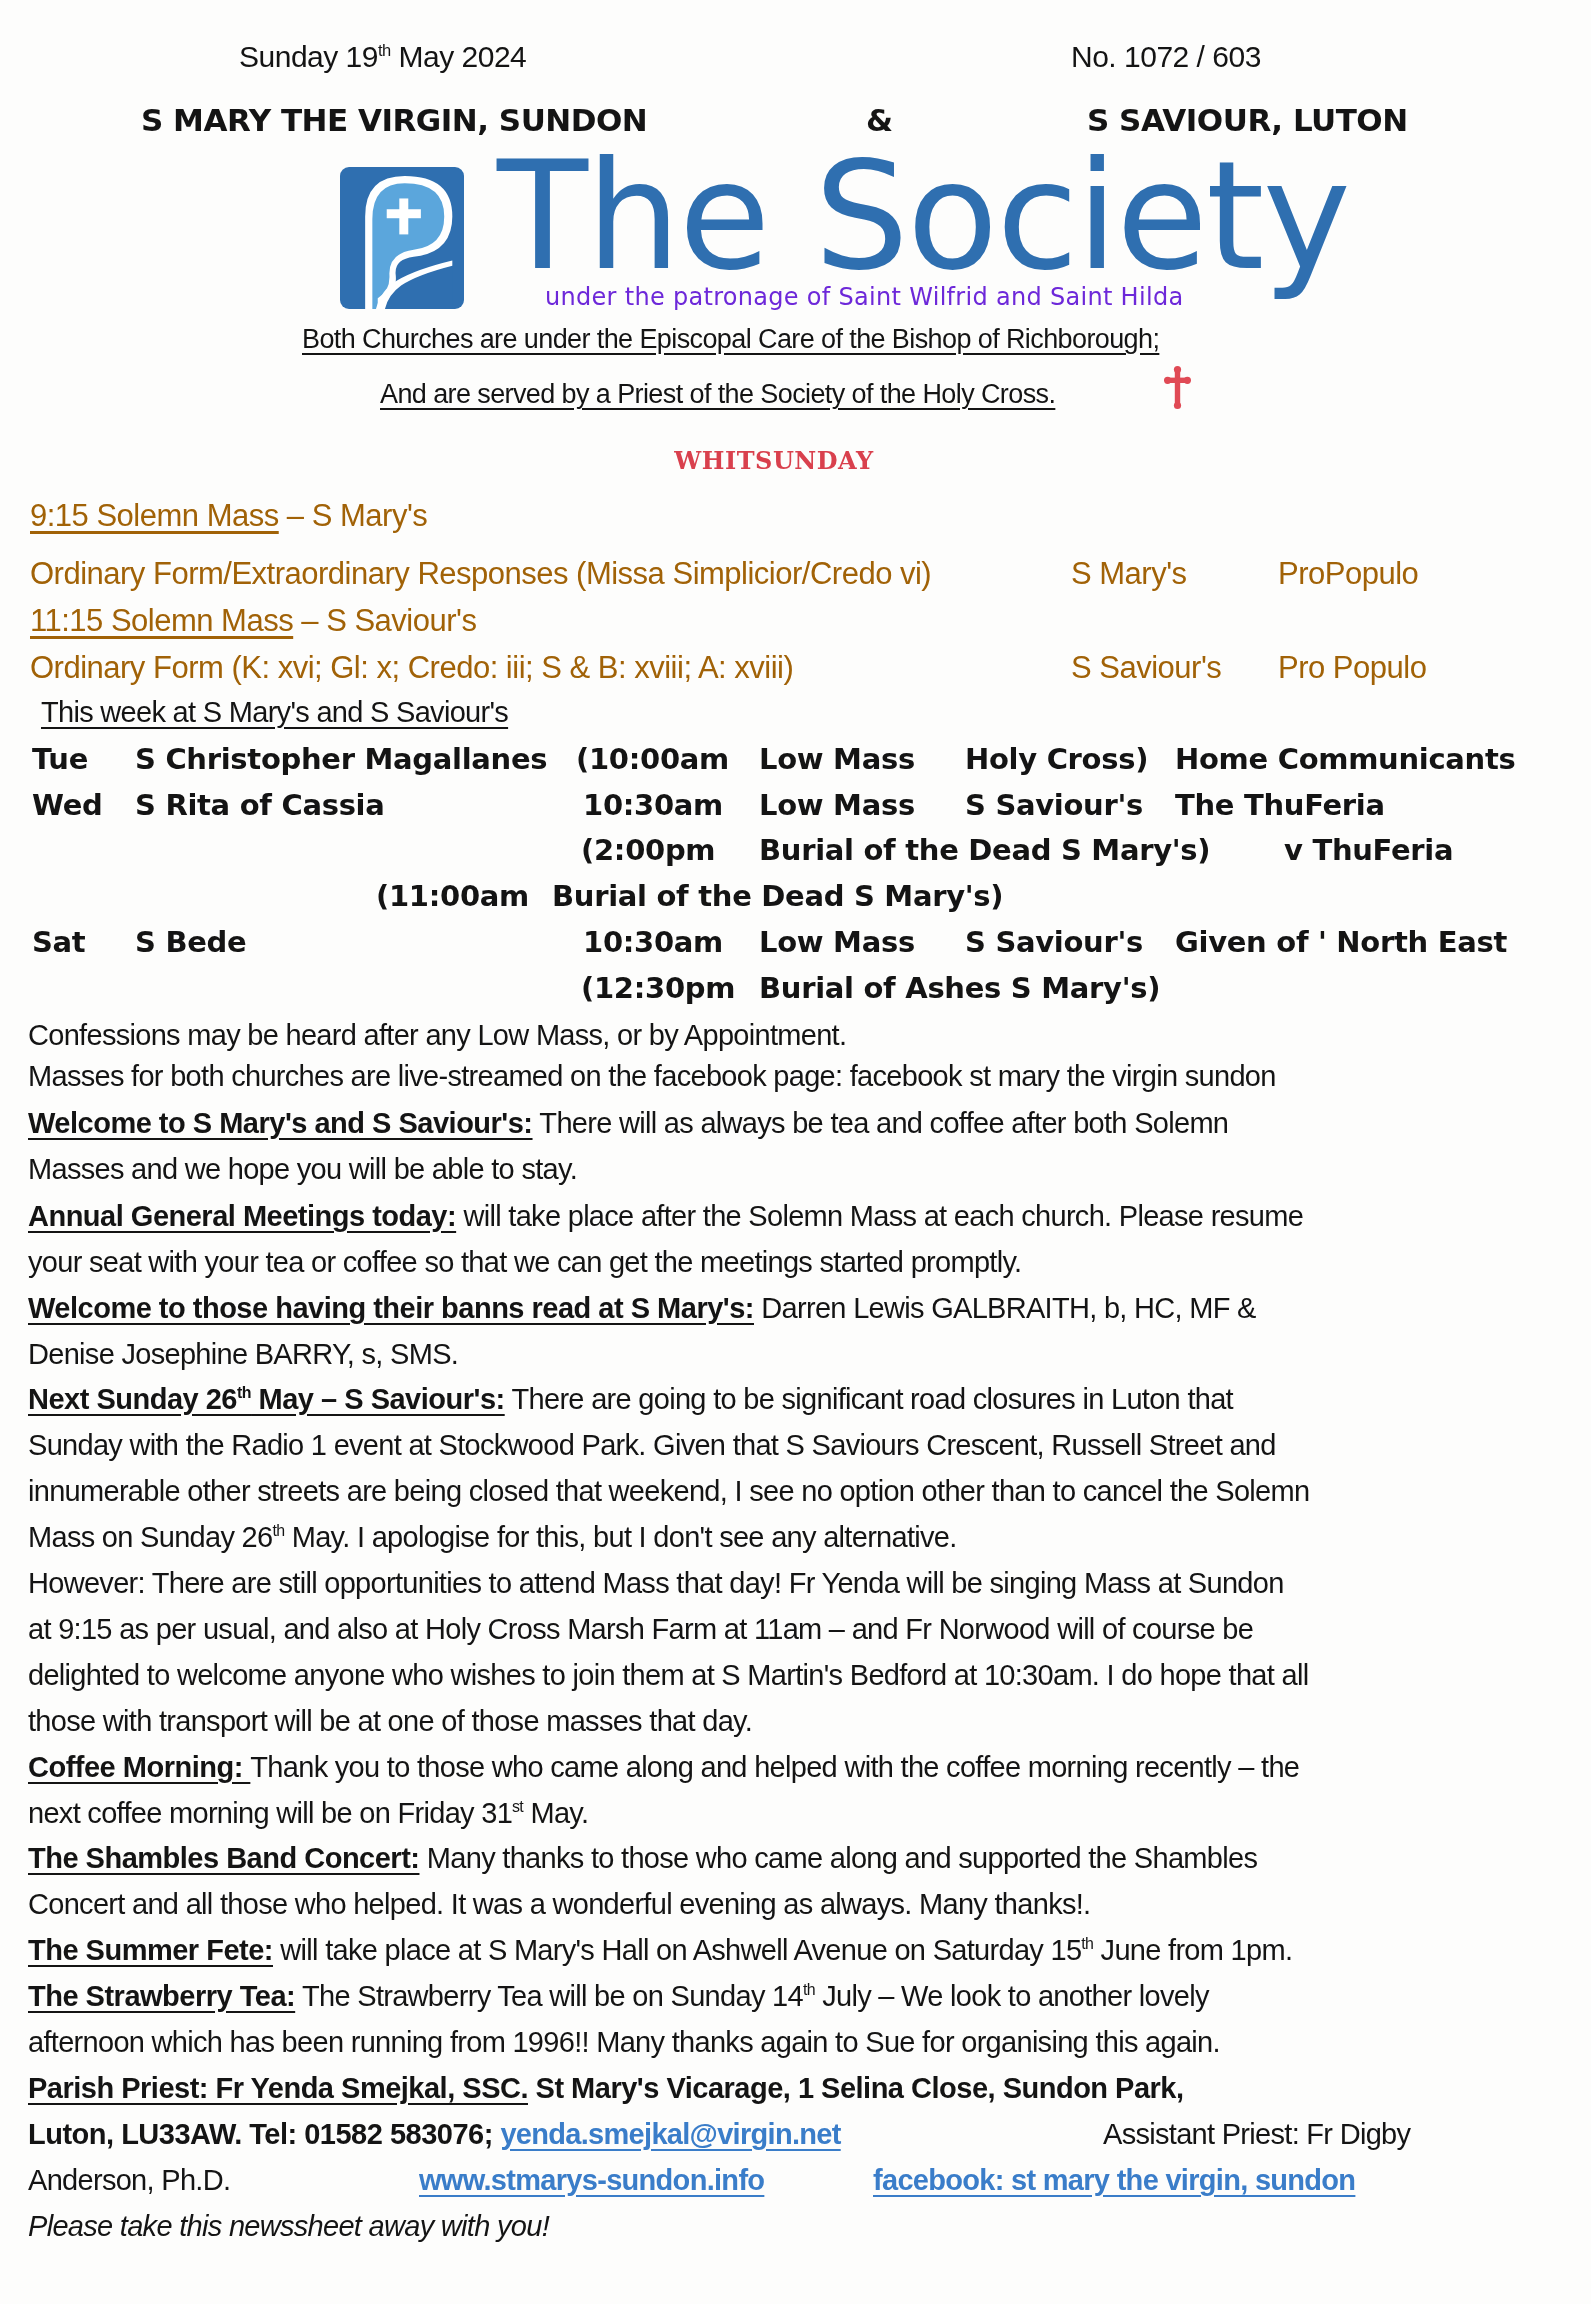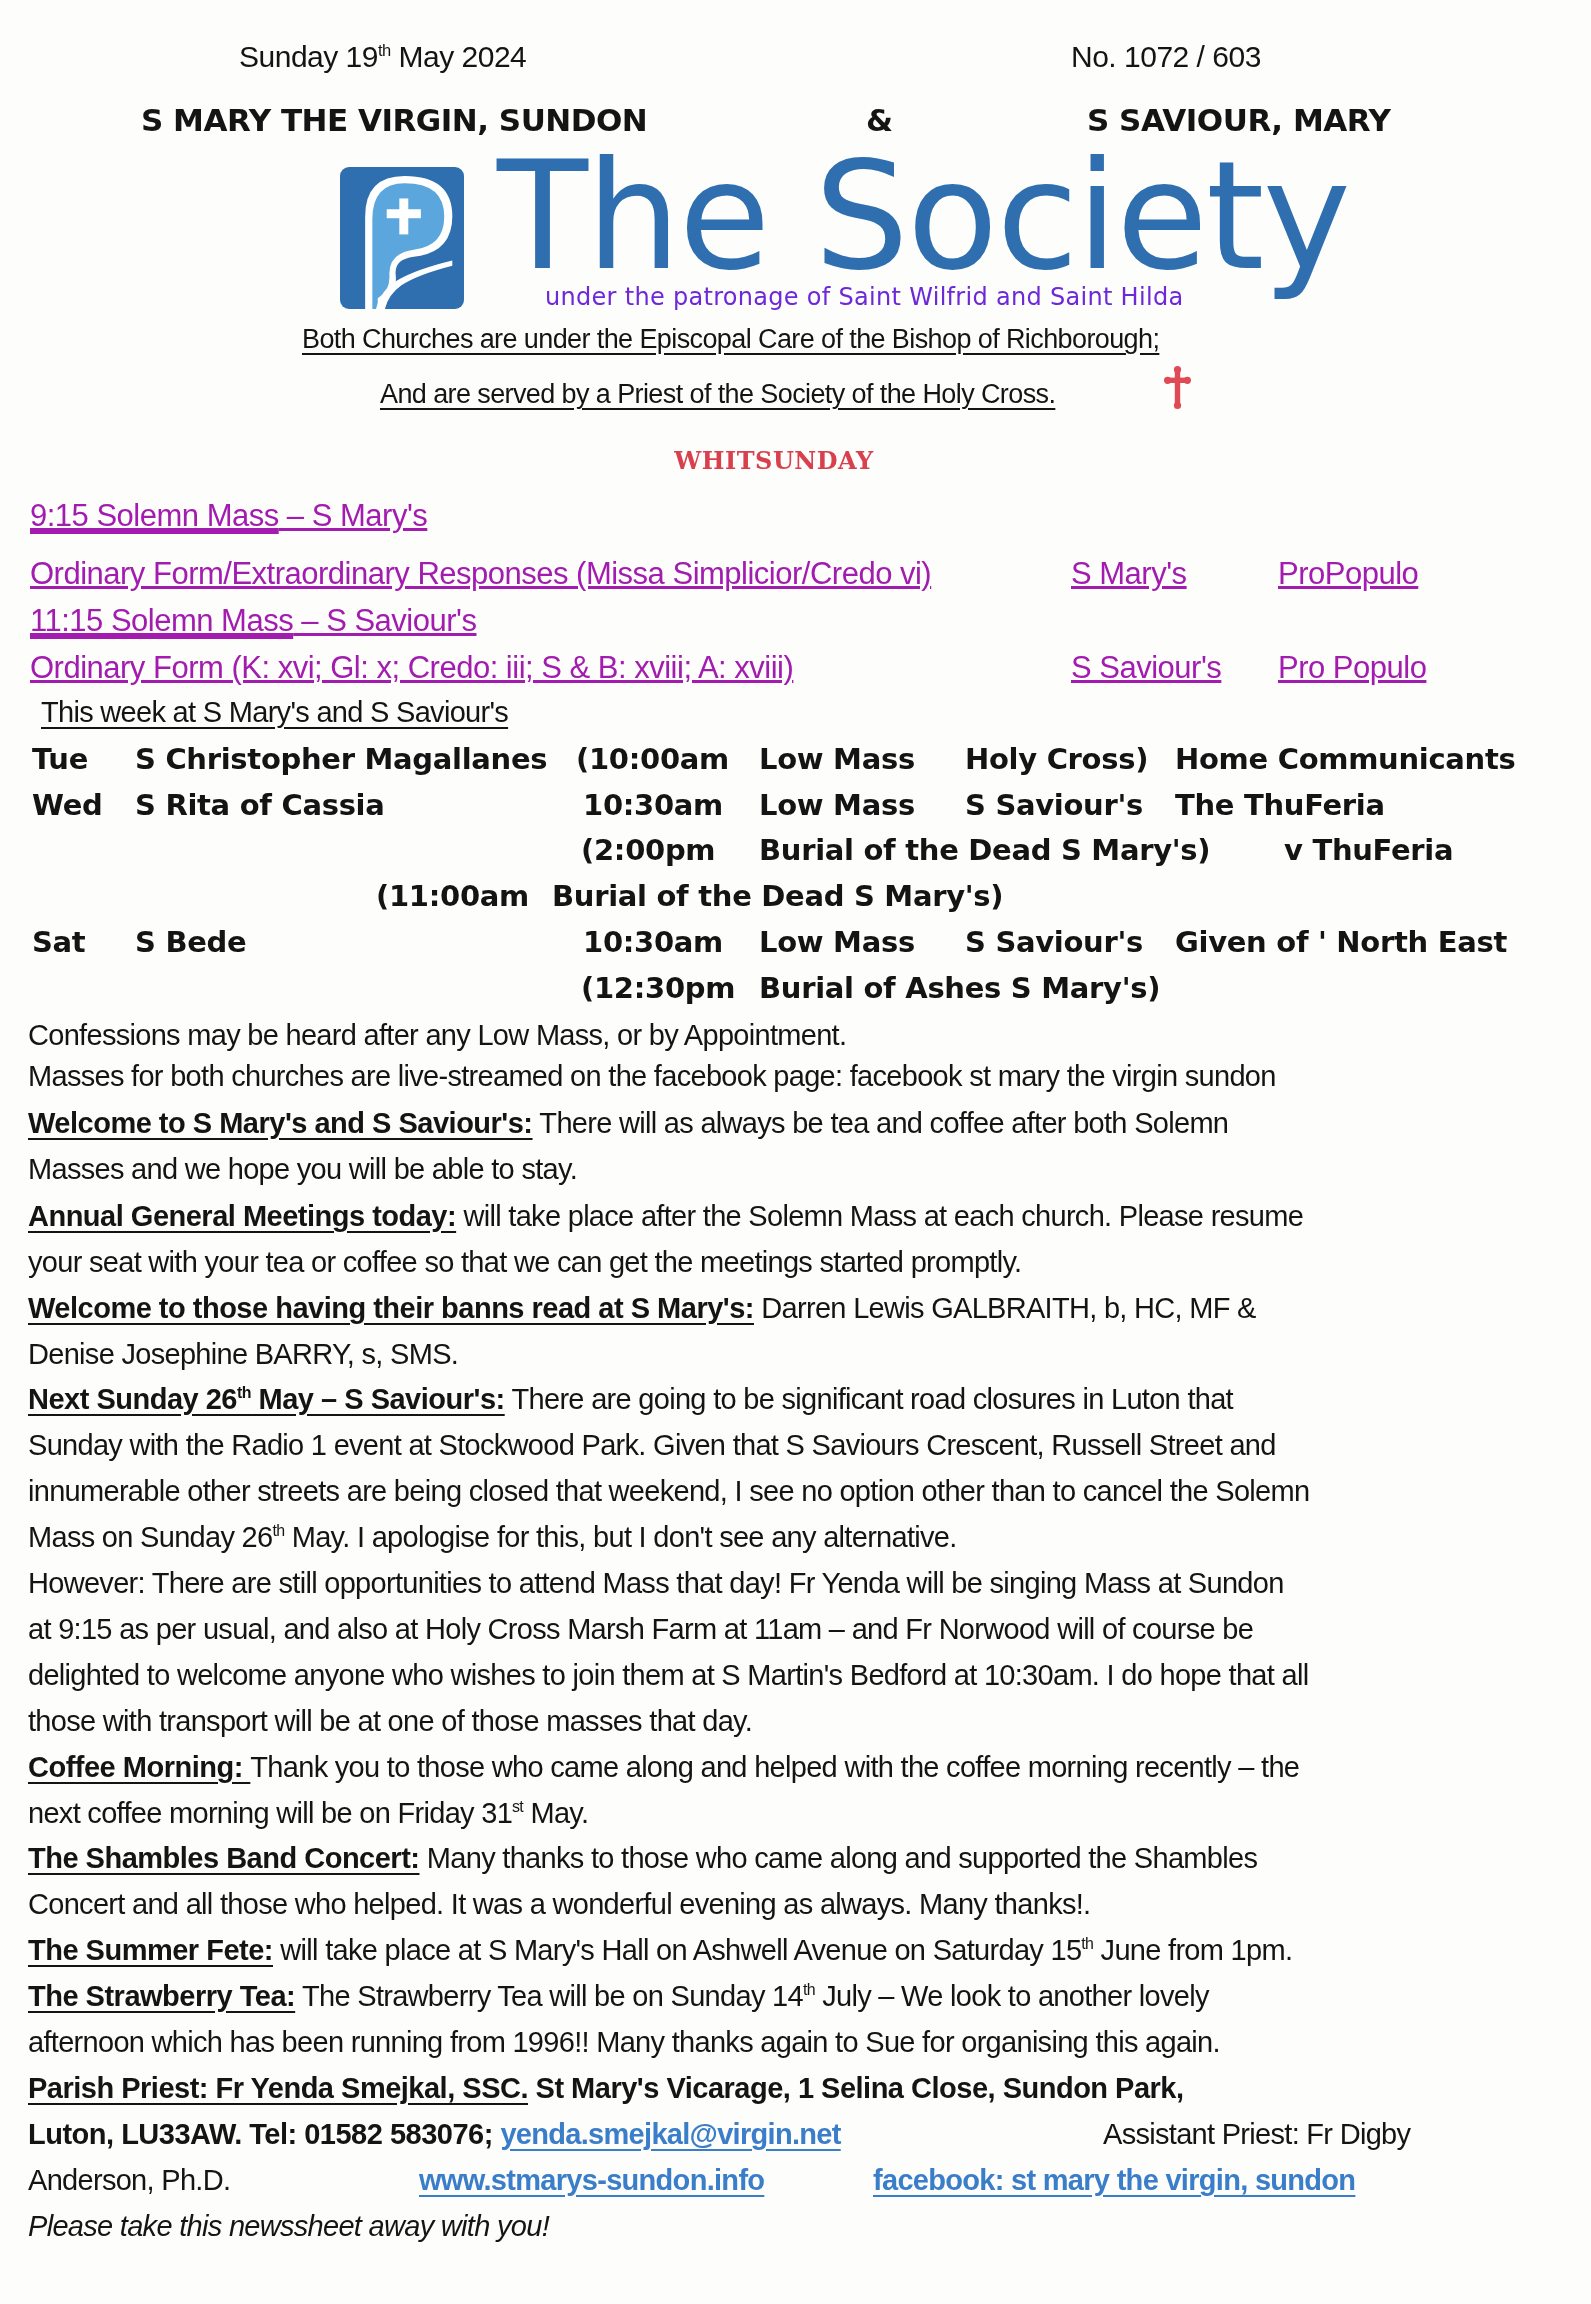--- a/index.html
+++ b/index.html
@@ -8,38 +8,38 @@
   .abs { position: absolute; white-space: nowrap; }
   .condensed { font-family: "Liberation Sans", sans-serif; letter-spacing: -0.5px; }
   .date-line { font-size: 30px; top: 40px; }
   .date-line sup, .body sup { font-size: 0.55em; vertical-align: super; line-height: 0; }
   .church { font-size: 31px; font-weight: bold; top: 102px; letter-spacing: -0.5px; }
   .logo-icon { left: 340px; top: 167px; width: 124px; height: 142px; }
   .logo-title { left: 497px; top: 142px; font-size: 149px; color: #2f6fb0; font-family: "DejaVu Sans", sans-serif; letter-spacing: -1.8px; line-height: 1; }
   .logo-tagline { left: 545px; top: 283px; font-size: 24px; color: #6d28d9; letter-spacing: 0.3px; }
   .episcopal { font-size: 27px; text-decoration: underline; text-underline-offset: 4.5px; letter-spacing: -0.6px; }
   .whitsunday { left: 0; width: 1548px; text-align: center; top: 446px; font-family: "DejaVu Serif", serif; font-size: 24px; font-weight: bold; color: #d9404d; letter-spacing: 0.5px; }
-  .red { color: #a21caf; font-size: 31px; letter-spacing: -0.5px; text-decoration: underline; }
+  .red { color: #a16207; font-size: 31px; letter-spacing: -0.5px; }
   .red .u { text-decoration: underline; text-underline-offset: 4.5px; }
   .sched { font-size: 29px; font-weight: bold; letter-spacing: -0.3px; }
   .body { font-size: 29px; letter-spacing: -0.7px; left: 28px; }
   .body .h { font-weight: bold; text-decoration: underline; text-underline-offset: 4.5px; letter-spacing: -0.5px; }
   .body .b { font-weight: bold; letter-spacing: -0.5px; }
   .link { color: #3a7dc9; text-decoration: underline; text-underline-offset: 4.5px; font-weight: bold; }
   .italic { font-style: italic; }
 </style>
 </head>
 <body>
 
 <div class="abs date-line condensed" style="left:239px;"><span>Sunday 19</span><sup>th</sup><span> May 2024</span></div>
 <div class="abs date-line condensed" style="left:1071px;">No. 1072 / 603</div>
 
 <div class="abs church" style="left:141px;">S MARY THE VIRGIN, SUNDON</div>
 <div class="abs church" style="left:866px;">&amp;</div>
-<div class="abs church" style="left:1087px;">S SAVIOUR, MARY</div>
+<div class="abs church" style="left:1087px;">S SAVIOUR, LUTON</div>
 
 <div class="abs logo-icon">
   <svg width="124" height="142" viewBox="0 0 138 158">
     <rect x="0" y="0" width="138" height="158" rx="10" fill="#2f6fb0"></rect>
     <path d="M28 158 L28 55 Q28 10 72 10 Q125 10 125 55 Q125 95 82 100 Q60 103 62 120 Q64 140 48 150 L48 158 Z" fill="#ffffff"></path>
     <path d="M36 158 L36 58 Q36 18 72 18 Q116 18 116 55 Q116 88 82 92 Q54 96 55 120 Q56 138 42 146 L42 158 Z" fill="#5ba6dc"></path>
     <rect x="66" y="35" width="10" height="40" fill="#ffffff"></rect>
     <rect x="52" y="47" width="38" height="10" fill="#ffffff"></rect>
     <path d="M44 158 Q48 140 62 130 Q80 118 125 108 L125 158 Z" fill="#2f6fb0"></path>
     <path d="M40 158 Q46 136 64 126 Q84 114 125 104 L125 110 Q86 120 68 132 Q54 142 50 158 Z" fill="#ffffff"></path>

